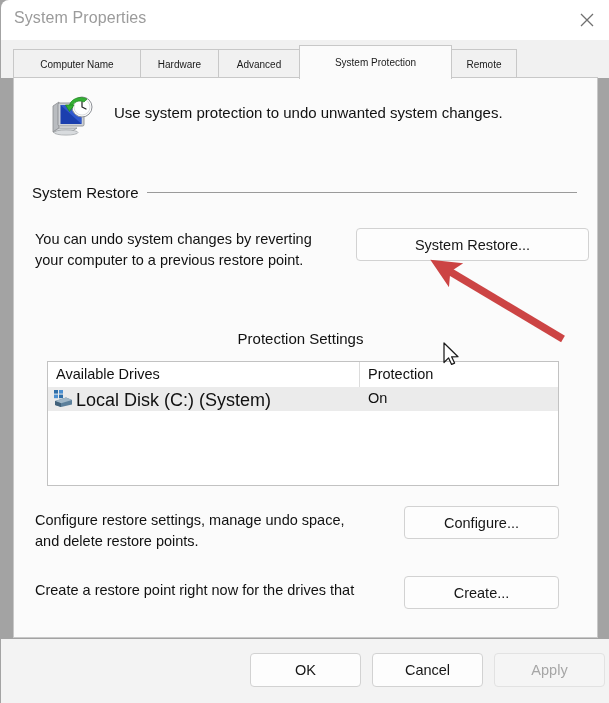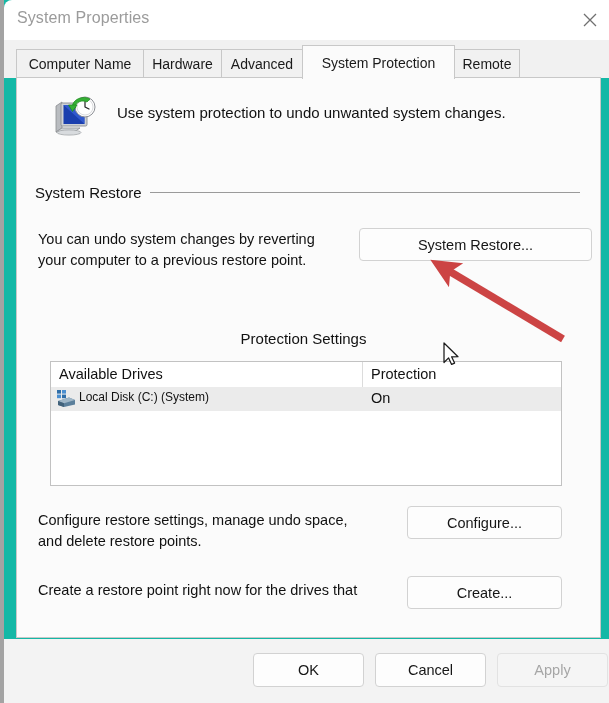--- a/index.html
+++ b/index.html
@@ -15,22 +15,22 @@
     font-family: "Liberation Sans", sans-serif;
     -webkit-font-smoothing: antialiased;
   }
 
   
   #window {
     position: absolute;
     left: 0; top: 0;
     width: 609px;
     height: 703px;
-    background: #14b8a6;
-    border-left: 4px solid #a3a3a3;
+    background: #a3a3a3;
+    border-left: 1px solid #a3a3a3;
     box-sizing: border-box;
     overflow: hidden;
   }
 
   
   #titlebar {
     position: absolute;
     left: 0; top: 0;
     width: 609px;
     height: 40px;
@@ -69,21 +69,21 @@
     background: #f1f1f1;
   }
   .tab {
     position: absolute;
     top: 9px;
     height: 29px;
     background: #f1f1f1;
     border: 1px solid #c8c8c8;
     border-bottom: none;
     box-sizing: border-box;
-    font-size: 14px;
+    font-size: 10px;
     color: #1a1a1a;
     display: flex;
     align-items: center;
     justify-content: center;
     padding: 0 9px;
     cursor: default;
     font-family: "Liberation Sans", sans-serif;
   }
   .tab.selected {
     background: #fbfbfb;
@@ -220,21 +220,21 @@
     position: absolute;
     left: 5px;
     top: 3px;
     width: 20px;
     height: 18px;
   }
   #row-drive-label {
     position: absolute;
     left: 28px;
     top: 3px;
-    font-size: 12px;
+    font-size: 18px;
     color: #111111;
     font-family: "Liberation Sans", sans-serif;
   }
   #row-protection {
     position: absolute;
     left: 320px;
     top: 3px;
     font-size: 14.5px;
     color: #111111;
     font-family: "Liberation Sans", sans-serif;

